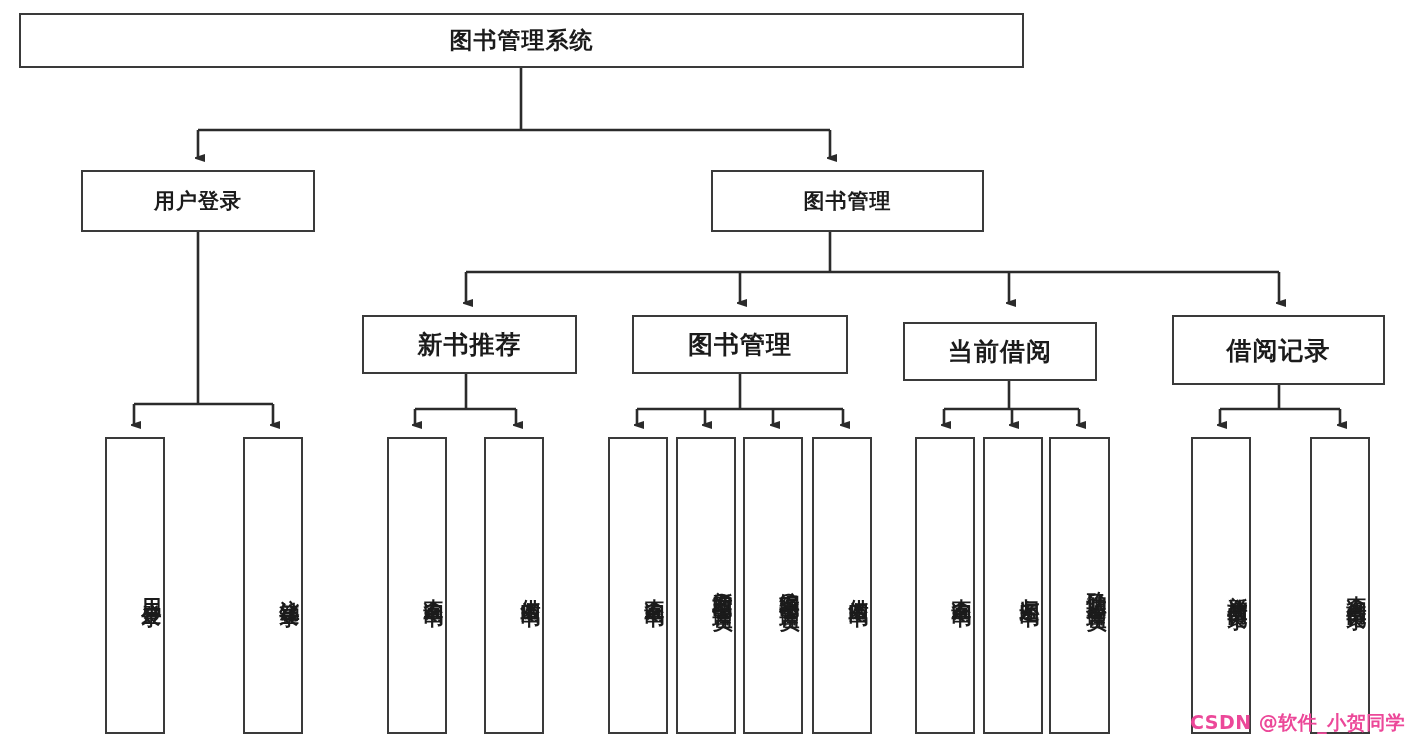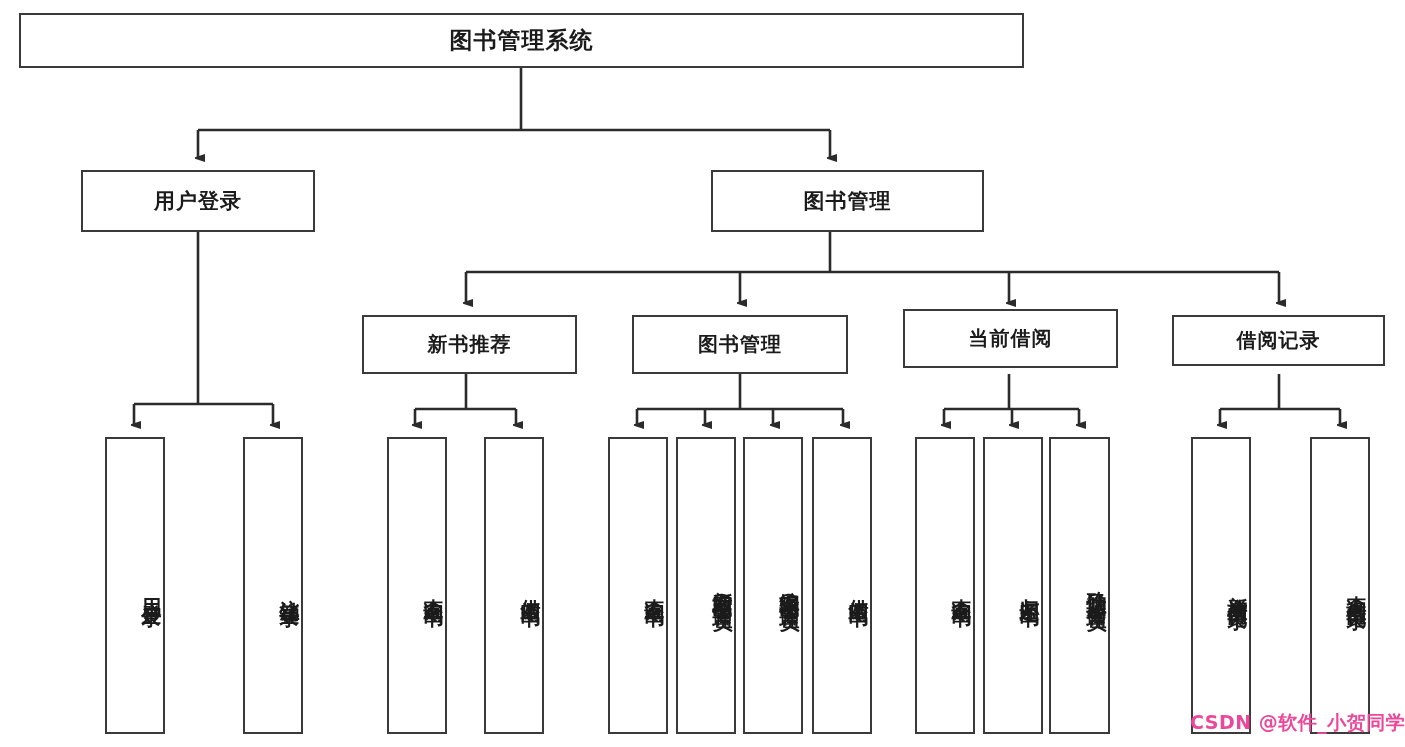--- a/index.html
+++ b/index.html
@@ -17,21 +17,21 @@
     border:2.5px solid #3a3a3a;
     box-sizing:border-box;
     display:flex;
     align-items:center;
     justify-content:center;
     color:#1b1b1b;
     letter-spacing:1px;
   }
   .node.root{font-size:23px;}
   .node.lvl1{font-size:21px;}
-  .node.lvl2{font-size:20px;}
+  .node.lvl2{font-size:25px;}
   .node.leaf{
     font-size:20px;
     writing-mode:vertical-rl;
     text-orientation:upright;
     align-items:flex-start;
     justify-content:center;
     padding-top:6px;
     line-height:1.18;
     letter-spacing:3px;
   }
@@ -117,24 +117,24 @@
   <div class="node lvl1" style="left:711px;top:170px;width:273px;height:62px;">
     <span class="lbl">图书管理</span>
   </div>
 
   <div class="node lvl2" style="left:362px;top:315px;width:215px;height:59px;">
     <span class="lbl">新书推荐</span>
   </div>
   <div class="node lvl2" style="left:632px;top:315px;width:216px;height:59px;">
     <span class="lbl">图书管理</span>
   </div>
-  <div class="node lvl2" style="left:903px;top:309px;width:215px;height:59px;">
+  <div class="node lvl2" style="left:903px;top:322px;width:194px;height:59px;">
     <span class="lbl">当前借阅</span>
   </div>
-  <div class="node lvl2" style="left:1172px;top:315px;width:213px;height:51px;">
+  <div class="node lvl2" style="left:1172px;top:315px;width:213px;height:70px;">
     <span class="lbl">借阅记录</span>
   </div>
 
   <div class="node leaf" style="left:105px;top:437px;width:60px;height:297px;">
     <span class="lbl">用户登录</span>
   </div>
   <div class="node leaf" style="left:243px;top:437px;width:60px;height:297px;">
     <span class="lbl">注销登录</span>
   </div>
   <div class="node leaf" style="left:387px;top:437px;width:60px;height:297px;">

